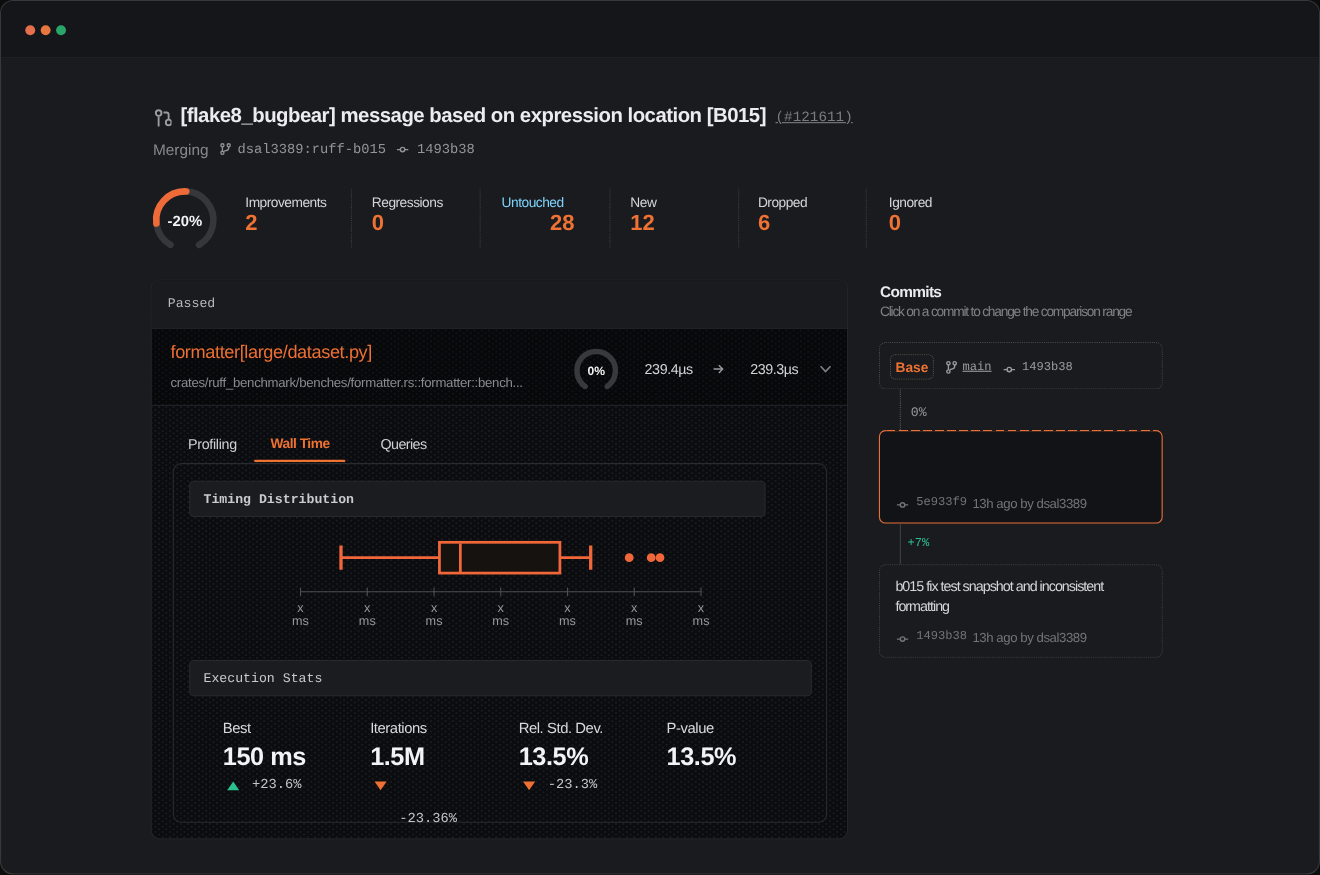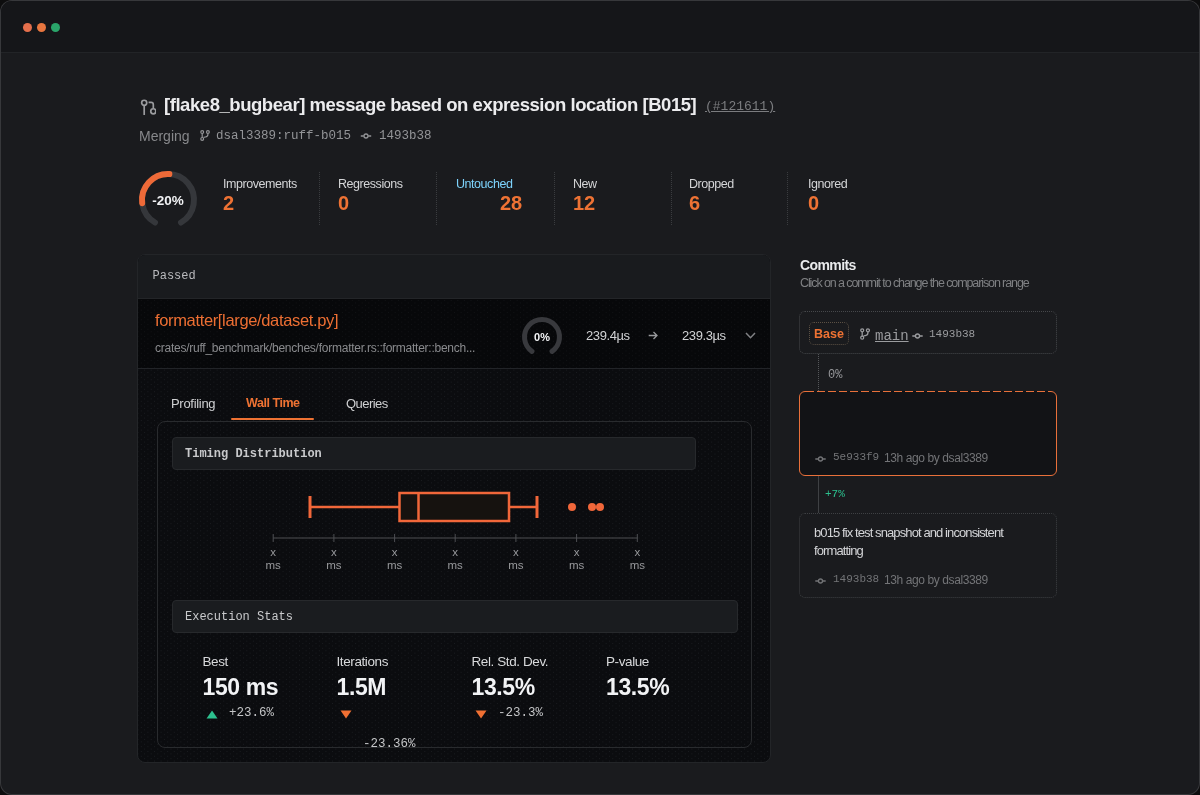--- a/index.html
+++ b/index.html
@@ -178,21 +178,21 @@
   <div class="abs" style="left:798px;top:310px;width:258px;height:43px;border:1px dotted #46484b;border-radius:6px;"></div>
   <div class="abs" style="left:808px;top:321px;width:40px;height:23px;border:1px dotted #5c5144;border-radius:5px;text-align:center;">
     <div style="margin-top:4px;font-size:12.5px;font-weight:600;color:#ee7233;">Base</div>
   </div>
   <svg class="abs" style="left:859px;top:327px;" width="10" height="12" viewBox="0 0 10 12" fill="none" stroke="#9b9c9f" stroke-width="1.25">
     <circle cx="2.2" cy="2.3" r="1.5"></circle>
     <circle cx="2.2" cy="9.7" r="1.5"></circle>
     <circle cx="7.9" cy="2.3" r="1.5"></circle>
     <path d="M2.2 3.8 L2.2 8.2 M7.9 3.8 L7.9 5 Q7.9 7.2 5.3 7.6 L3.6 7.9"></path>
   </svg>
-  <div class="abs mono" style="left:874px;top:327px;font-size:14px;color:#9b9c9f;text-decoration:underline;">main</div>
+  <div class="abs mono" style="left:874px;top:327px;font-size:11px;color:#9b9c9f;text-decoration:underline;">main</div>
   <svg class="abs" style="left:911px;top:330px;" width="11" height="10" viewBox="0 0 11 10" fill="none" stroke="#9b9c9f" stroke-width="1.3">
     <circle cx="5.5" cy="5" r="2"></circle>
     <path d="M0.3 5 L3.3 5 M7.7 5 L10.7 5"></path>
   </svg>
   <div class="abs mono" style="left:928px;top:327px;font-size:11px;color:#9b9c9f;">1493b38</div>
 
   <div class="abs" style="left:817px;top:353px;width:1px;height:37px;border-left:1px dotted #55575a;"></div>
   <div class="abs mono" style="left:827px;top:367px;font-size:12px;color:#96979a;">0%</div>
 
   <div class="abs" style="left:798px;top:390px;width:258px;height:85px;background:#121316;border:1px solid #e8703a;border-radius:6px;">

